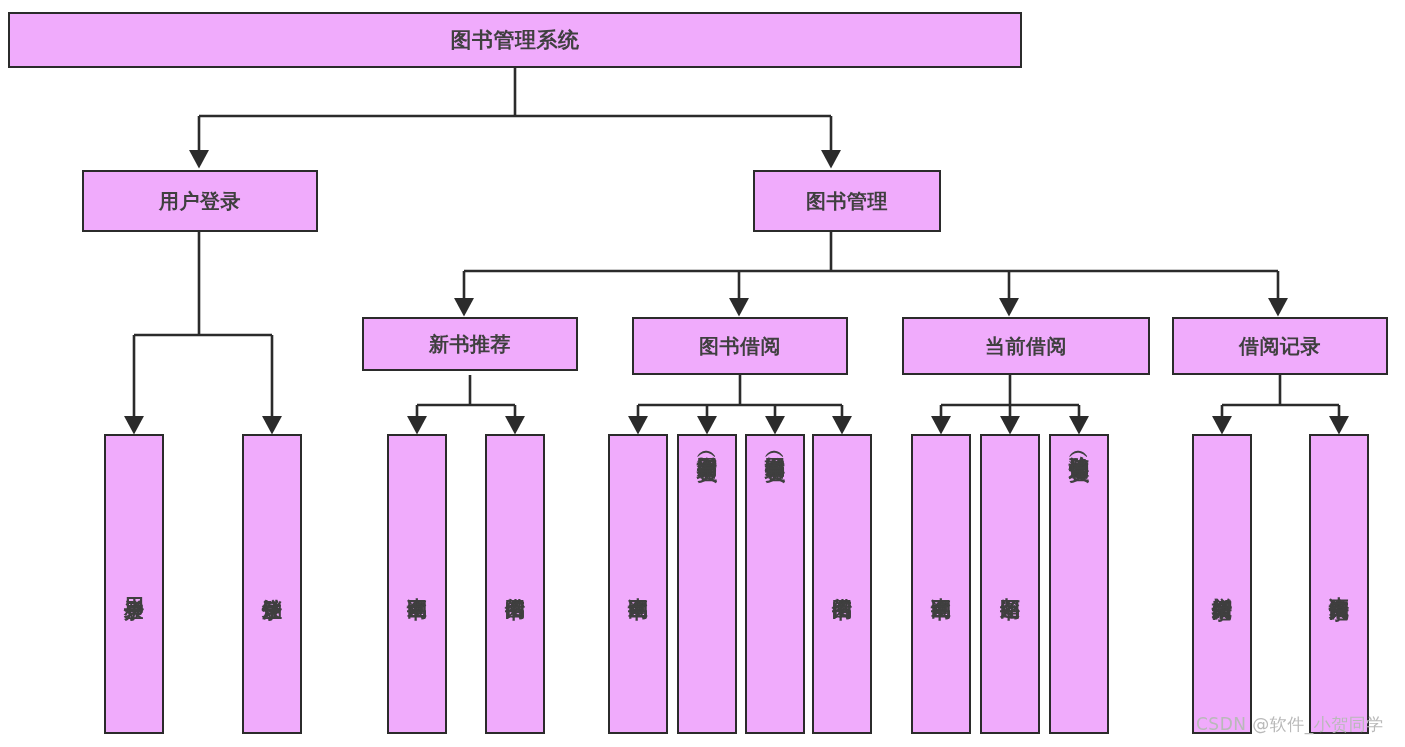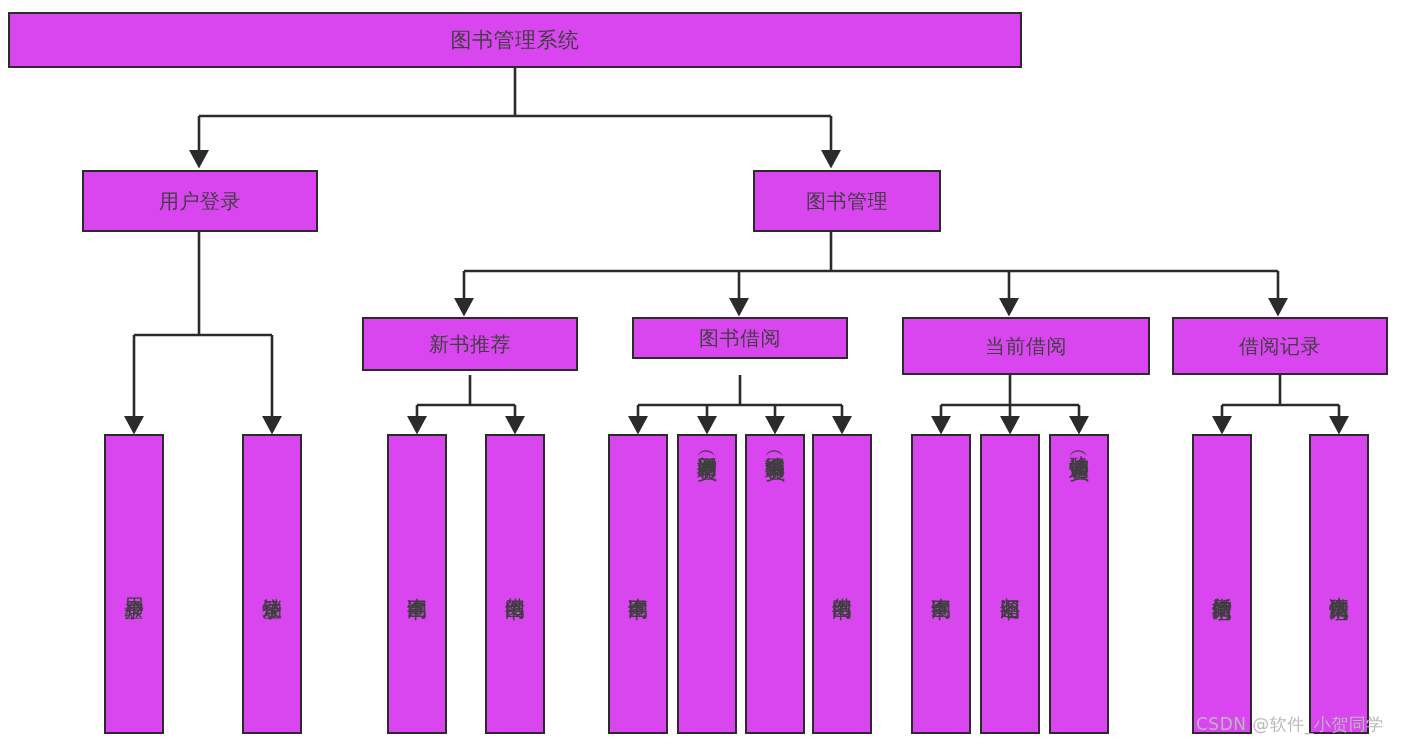--- a/index.html
+++ b/index.html
@@ -22,26 +22,27 @@
     position: absolute;
     left: 0;
     top: 0;
     width: 1405px;
     height: 747px;
     pointer-events: none;
   }
   .node {
     position: absolute;
     box-sizing: border-box;
-    background: #d946ef;
+    background: #f0abfc;
     border: 2px solid #2b2b2b;
     display: flex;
     align-items: center;
     justify-content: center;
     color: #3a3a3a;
+    font-weight: bold;
   }
   .node .label {
     font-size: 20px;
     line-height: 1.25;
     letter-spacing: 0.5px;
     white-space: nowrap;
     color: #3f3f3f;
   }
   .node.root .label { font-size: 21px; }
   .node.level2 .label { font-size: 20px; }
@@ -136,21 +137,21 @@
   <div class="node level2" style="left:82px; top:170px; width:236px; height:62px;">
     <span class="label">用户登录</span>
   </div>
   <div class="node level2" style="left:753px; top:170px; width:188px; height:62px;">
     <span class="label">图书管理</span>
   </div>
 
   <div class="node level3" style="left:362px; top:317px; width:216px; height:54px;">
     <span class="label">新书推荐</span>
   </div>
-  <div class="node level3" style="left:632px; top:317px; width:216px; height:42px;">
+  <div class="node level3" style="left:632px; top:317px; width:216px; height:58px;">
     <span class="label">图书借阅</span>
   </div>
   <div class="node level3" style="left:902px; top:317px; width:248px; height:58px;">
     <span class="label">当前借阅</span>
   </div>
   <div class="node level3" style="left:1172px; top:317px; width:216px; height:58px;align-items:center;">
     <span class="label">借阅记录</span>
   </div>
 
   <div class="node leaf center-text" style="left:104px; top:434px; width:60px; height:300px;">

